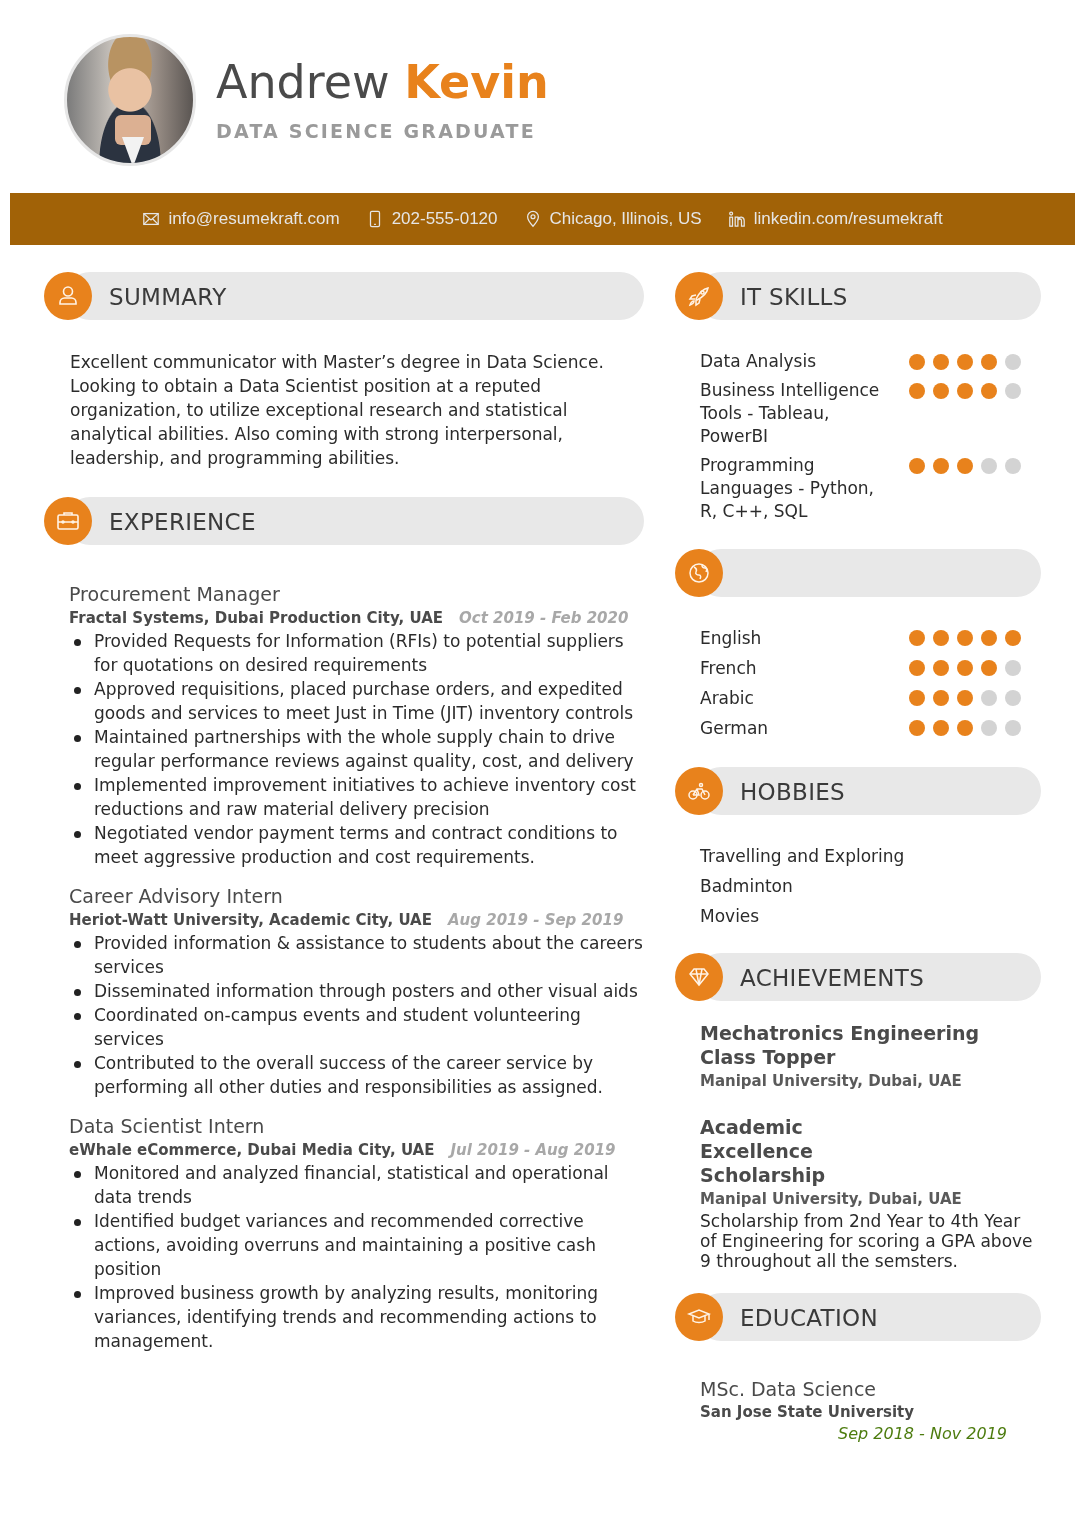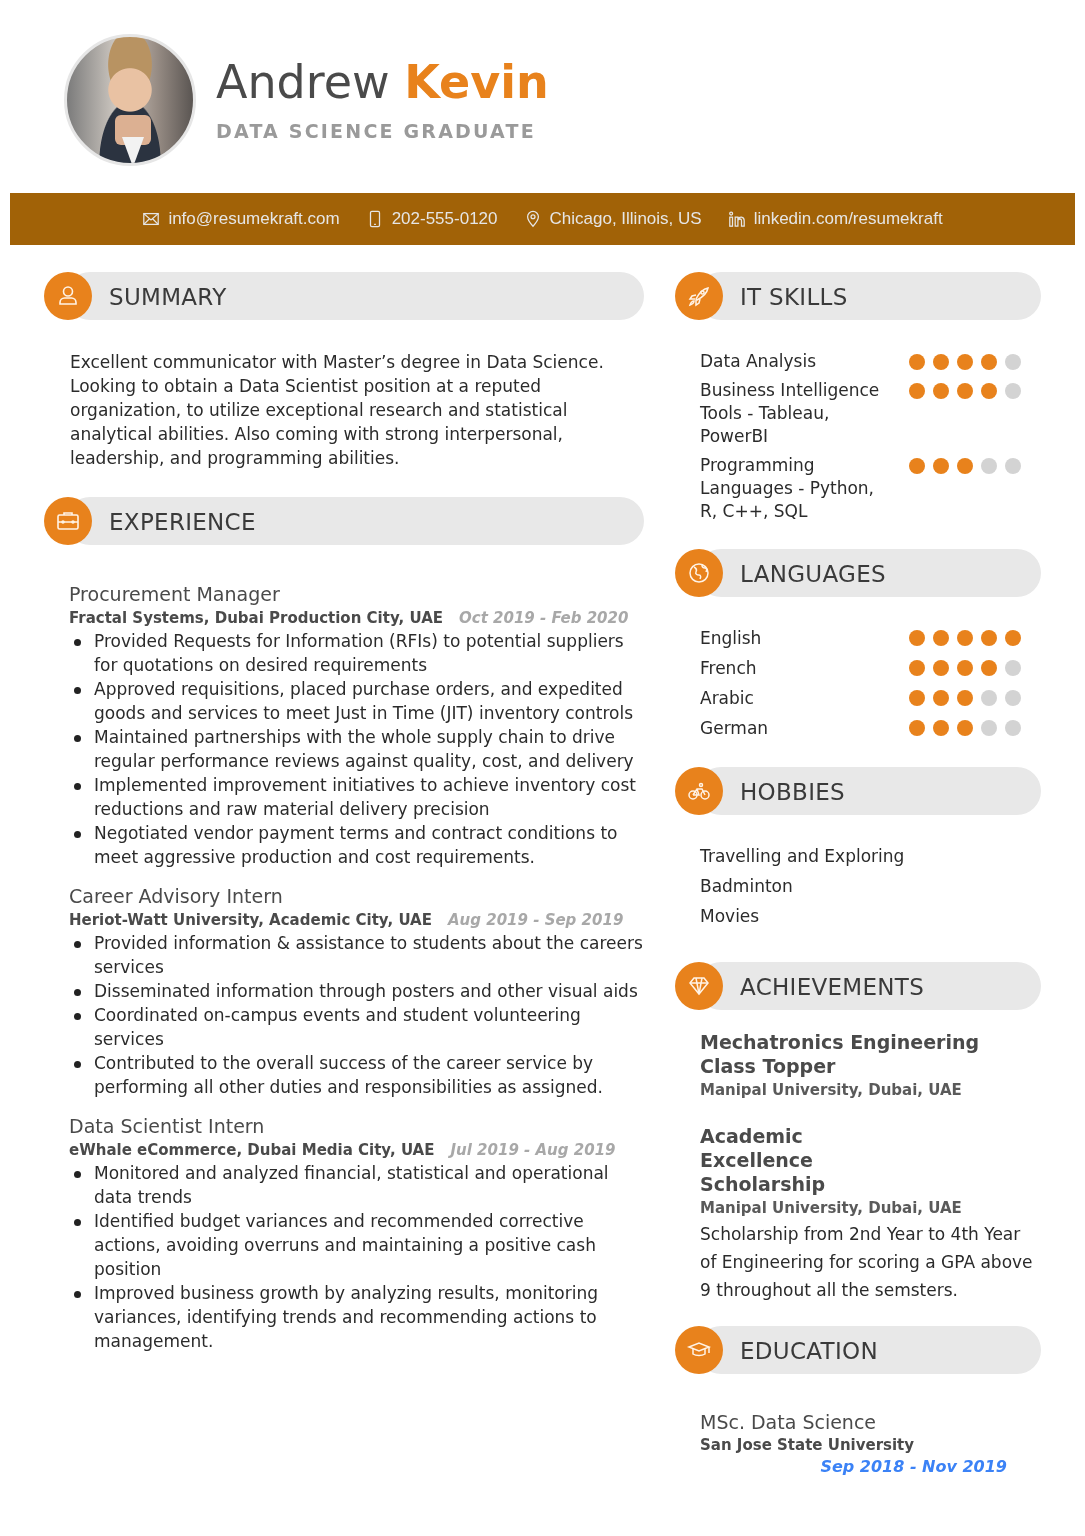--- a/index.html
+++ b/index.html
@@ -55,26 +55,26 @@
   .dot.off { background: #d3d3d3; }
 
   .lang-row { display: flex; justify-content: space-between; padding-left: 25px; height: 30px; align-items: center; }
   .lang-row .dots { padding-top: 0; }
 
   .hobby { padding-left: 25px; font-size: 17px; line-height: 30px; color: #2b2b2b; }
 
   .ach { padding-left: 25px; margin-bottom: 22px; }
   .ach-title { font-size: 19px; line-height: 24px; color: #4a4a4a; font-weight: bold; }
   .ach-org { font-size: 15px; line-height: 24px; font-weight: bold; color: #5a5a5a; }
-  .ach-desc { font-size: 17px; line-height: 28px; color: #2b2b2b; }
+  .ach-desc { font-size: 17px; line-height: 20px; color: #2b2b2b; }
 
   .edu { padding-left: 25px; }
   .edu-degree { font-size: 19px; line-height: 24px; color: #4a4a4a; }
   .edu-school { font-size: 15px; line-height: 22px; font-weight: bold; color: #4a4a4a; }
-  .edu-dates { font-size: 16px; line-height: 22px; font-style: italic; font-weight: bold; color: #3b82f6; text-align: right; padding-right: 34px; }
+  .edu-dates { font-size: 16px; line-height: 22px; font-style: italic; font-weight: normal; color: #4d7c0f; text-align: right; padding-right: 34px; }
 </style>
 </head>
 <body>
 
 <div class="header">
   <div class="photo">
     <div class="neck"></div>
     <div class="shirt"></div>
   </div>
   <div class="name">
@@ -235,21 +235,20 @@
 
   <div class="section" style="margin-bottom:24px;">
     <div class="section-head" style="margin-bottom:10px;">
       <div class="pill"></div>
       <div class="badge">
         <svg viewBox="0 0 26 26" fill="none" stroke="#fff3e6" stroke-width="1.5">
             <circle cx="13" cy="13" r="9"></circle>
             <path d="M8 7c2 1 3 3 2 5s1 3 3 3 2 2 1 4M16 5c0 2 1 3 3 3s2 2 1 4"></path>
           </svg>
       </div>
-      <div class="label">LANGUAGES</div>
     </div>
     <div class="lang-row">
       <div class="skill-name">English</div>
       <div class="dots">
           <span class="dot"></span>
           <span class="dot"></span>
           <span class="dot"></span>
           <span class="dot"></span>
           <span class="dot"></span>
         </div>
@@ -279,21 +278,21 @@
       <div class="dots">
           <span class="dot"></span>
           <span class="dot"></span>
           <span class="dot"></span>
           <span class="dot off"></span>
           <span class="dot off"></span>
         </div>
     </div>
   </div>
 
-  <div class="section" style="margin-bottom:31px;">
+  <div class="section" style="margin-bottom:22px;">
     <div class="section-head" style="margin-bottom:10px;">
       <div class="pill"></div>
       <div class="badge">
         <svg viewBox="0 0 26 26" fill="none" stroke="#fff3e6" stroke-width="1.5">
             <circle cx="7" cy="17" r="4"></circle>
             <circle cx="19" cy="17" r="4"></circle>
             <path d="M7 17l4-6h5l3 6M11 11l2 6h-6"></path>
             <circle cx="15" cy="7" r="1.5"></circle>
           </svg>
       </div>

